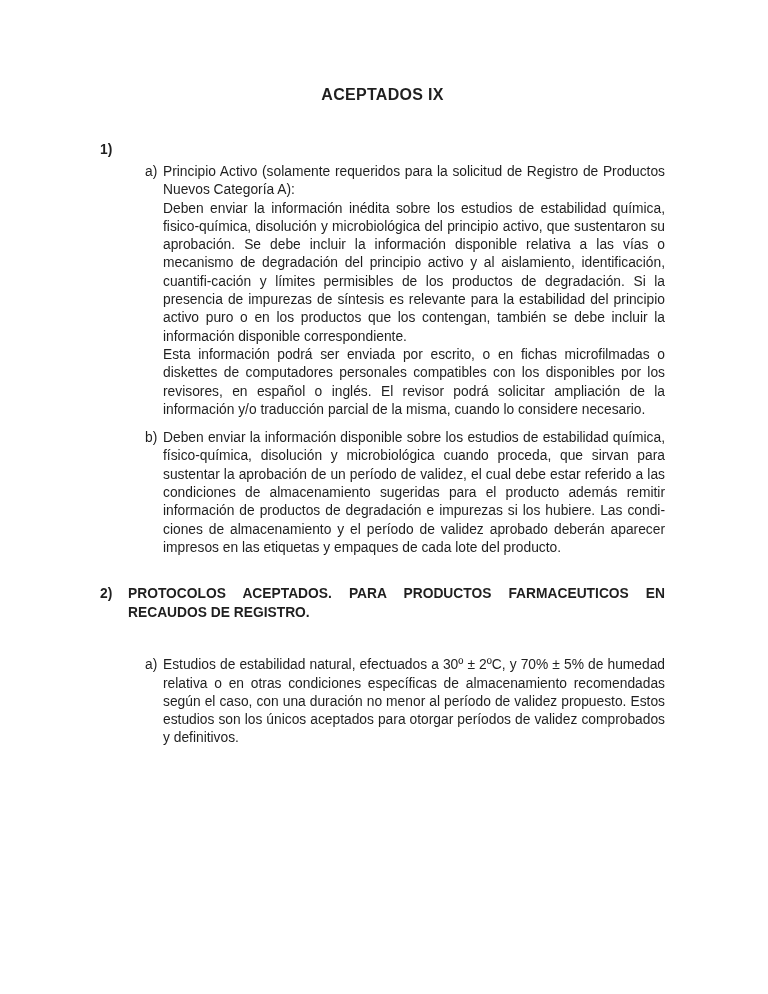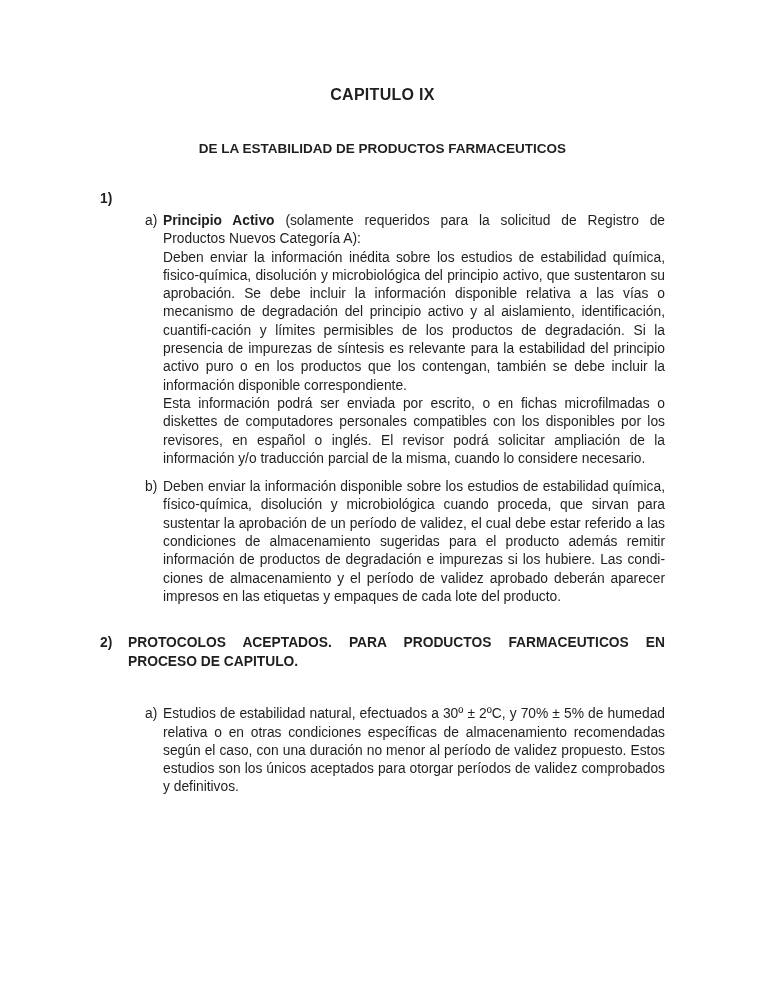--- a/index.html
+++ b/index.html
@@ -64,30 +64,29 @@
     flex: 1 1 auto;
     min-width: 0;
   }
   .item p {
     margin: 0;
     font-size: 13.8px;
     line-height: 18.3px;
     text-align: justify;
   }
   .gap-after-sec1 { height: 22px; }
-  strong { font-weight: bold; }
+  strong { font-weight: normal; }
 </style>
 </head>
 <body>
 
 <div class="page">
 
-  <h1 class="doc-title">CAPITULO IX</h1>
+  <h1 class="doc-title">ACEPTADOS IX</h1>
 
-  <h2 class="doc-subtitle">DE LA ESTABILIDAD DE PRODUCTOS FARMACEUTICOS</h2>
 
   <div>
     <div class="section-heading sec1">
       <span class="sec-number">1)</span>
     </div>
 
     <div class="gap-after-sec1"></div>
 
     <div class="item">
       <span class="marker">a)</span>
@@ -104,21 +103,21 @@
         <p>Deben enviar la información disponible sobre los estudios de estabilidad química, físico-química, disolución y microbiológica cuando proceda, que sirvan para sustentar la aprobación de un período de validez, el cual debe estar referido a las condiciones de almacenamiento sugeridas para el producto además remitir información de productos de degradación e impurezas si los hubiere. Las condi-ciones de almacenamiento y el período de validez aprobado deberán aparecer impresos en las etiquetas y empaques de cada lote del producto.</p>
       </div>
     </div>
   </div>
 
   <div style="height:28px"></div>
 
   <div>
     <div class="section-heading sec2">
       <span class="sec-number">2)</span>
-      <span>PROTOCOLOS ACEPTADOS. PARA PRODUCTOS FARMACEUTICOS EN PROCESO DE CAPITULO.</span>
+      <span>PROTOCOLOS ACEPTADOS. PARA PRODUCTOS FARMACEUTICOS EN RECAUDOS DE REGISTRO.</span>
     </div>
 
     <div style="height:24px"></div>
 
     <div class="item">
       <span class="marker">a)</span>
       <div class="item-body">
         <p>Estudios de estabilidad natural, efectuados a 30º ± 2ºC, y 70% ± 5% de humedad relativa o en otras condiciones específicas de almacenamiento recomendadas según el caso, con una duración no menor al período de validez propuesto. Estos estudios son los únicos aceptados para otorgar períodos de validez comprobados y definitivos.</p>
       </div>
     </div>

